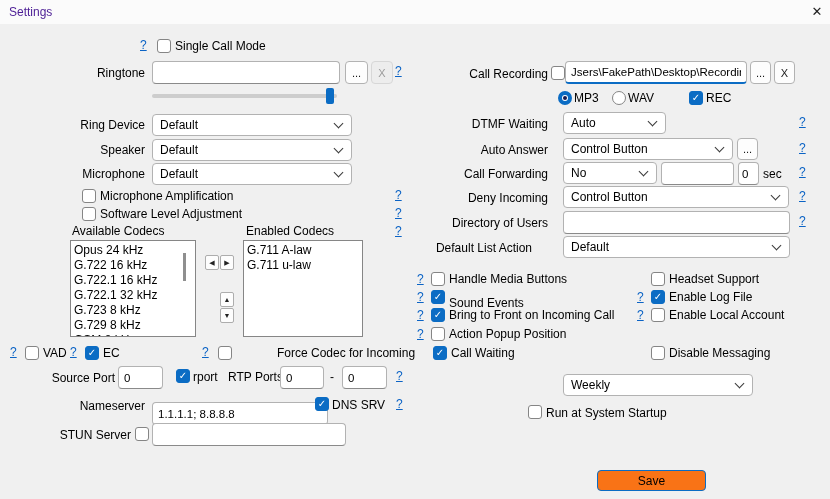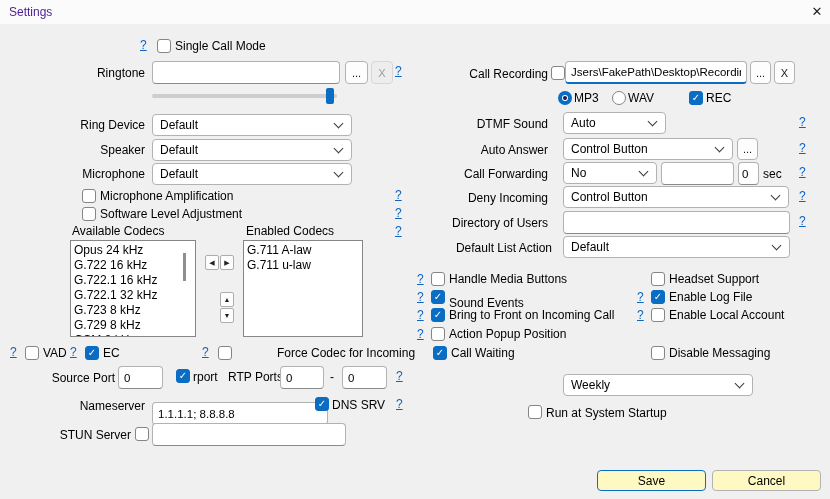--- a/index.html
+++ b/index.html
@@ -37,21 +37,21 @@
   .sbtn.disabled{background:#EDEDED;border-color:#D7D7D7;color:#9C9C9C;}
   .listbox{box-sizing:border-box;position:absolute;background:#fff;border:1px solid #868686;
         padding:2px 1px 0 3px;font-size:12px;overflow:hidden;}
   .list-item{height:15px;line-height:15px;white-space:nowrap;}
   .vscroll{position:absolute;right:9px;top:12px;width:3px;height:28px;background:#8F8F8F;}
   .minibtn{box-sizing:border-box;position:absolute;width:14px;height:15px;background:#FDFDFD;
         border:1px solid #ADADAD;border-radius:2px;font-size:7px;display:flex;align-items:center;
         justify-content:center;color:#222;cursor:pointer;}
   .track{position:absolute;left:152px;top:94px;width:185px;height:4px;background:#CDCDCD;border-radius:2px;}
   .thumb{position:absolute;left:174px;top:-6px;width:8px;height:16px;background:#0B6CC4;border-radius:2px;cursor:pointer;}
-  .footbtn{box-sizing:border-box;position:absolute;top:470px;width:109px;height:21px;background:#fef9c3;
+  .footbtn{box-sizing:border-box;position:absolute;top:470px;width:109px;height:21px;background:#f97316;
         border-radius:4px;font-size:12px;display:flex;align-items:center;justify-content:center;cursor:pointer;}
   .footbtn.primary{border:1.5px solid #0B6CC4;}
   .footbtn.plain{border:1px solid #B2B2B2;}
 </style>
 </head>
 <body>
 
 <div id="win">
 
   <div class="titlebar">
@@ -160,21 +160,21 @@
   <div class="sbtn" style="left:750px;top:61px;width:21px;height:23px;">...</div>
   <div class="sbtn" style="left:774px;top:61px;width:21px;height:23px;">X</div>
 
   <span class="radio sel" style="left:558px;top:91px;"></span>
   <span class="lbl" style="left:574px;top:91px;">MP3</span>
   <span class="radio" style="left:612px;top:91px;"></span>
   <span class="lbl" style="left:628px;top:91px;">WAV</span>
   <span class="cb checked" style="left:689px;top:91px;"></span>
   <span class="lbl" style="left:706px;top:91px;">REC</span>
 
-  <span class="lbl rlbl" style="left:408px;top:117px;width:140px;">DTMF Sound</span>
+  <span class="lbl rlbl" style="left:408px;top:117px;width:140px;">DTMF Waiting</span>
   <div class="select" style="left:563px;top:112px;width:103px;">
     <span>Auto</span>
     <span class="chev"></span>
   </div>
   <span class="help" style="left:799px;top:115px;">?</span>
 
   <span class="lbl rlbl" style="left:408px;top:143px;width:140px;">Auto Answer</span>
   <div class="select" style="left:563px;top:138px;width:170px;">
     <span>Control Button</span>
     <span class="chev"></span>
@@ -196,21 +196,21 @@
   <div class="select" style="left:563px;top:186px;width:226px;">
     <span>Control Button</span>
     <span class="chev"></span>
   </div>
   <span class="help" style="left:799px;top:189px;">?</span>
 
   <span class="lbl rlbl" style="left:408px;top:216px;width:140px;">Directory of Users</span>
   <input class="tinput" style="left: 563px; top: 211px; width: 227px;" value="">
   <span class="help" style="left:799px;top:214px;">?</span>
 
-  <span class="lbl rlbl" style="left:412px;top:241px;width:140px;">Default List Action</span>
+  <span class="lbl rlbl" style="left:392px;top:241px;width:140px;">Default List Action</span>
   <div class="select" style="left:563px;top:236px;width:227px;">
     <span>Default</span>
     <span class="chev"></span>
   </div>
 
   <span class="help" style="left:417px;top:272px;">?</span>
   <span class="cb" style="left:431px;top:272px;"></span>
   <span class="lbl" style="left:449px;top:272px;">Handle Media Buttons</span>
 
   <span class="help" style="left:417px;top:290px;">?</span>
@@ -244,15 +244,14 @@
 
   <div class="select" style="left:563px;top:374px;width:190px;">
     <span>Weekly</span>
     <span class="chev"></span>
   </div>
 
   <span class="cb" style="left:528px;top:405px;"></span>
   <span class="lbl" style="left:546px;top:406px;">Run at System Startup</span>
 
   <div class="footbtn primary" style="left:597px;">Save</div>
-  <div class="footbtn plain" style="left:712px;">Cancel</div>
 
 </div>
 
 </body></html>

